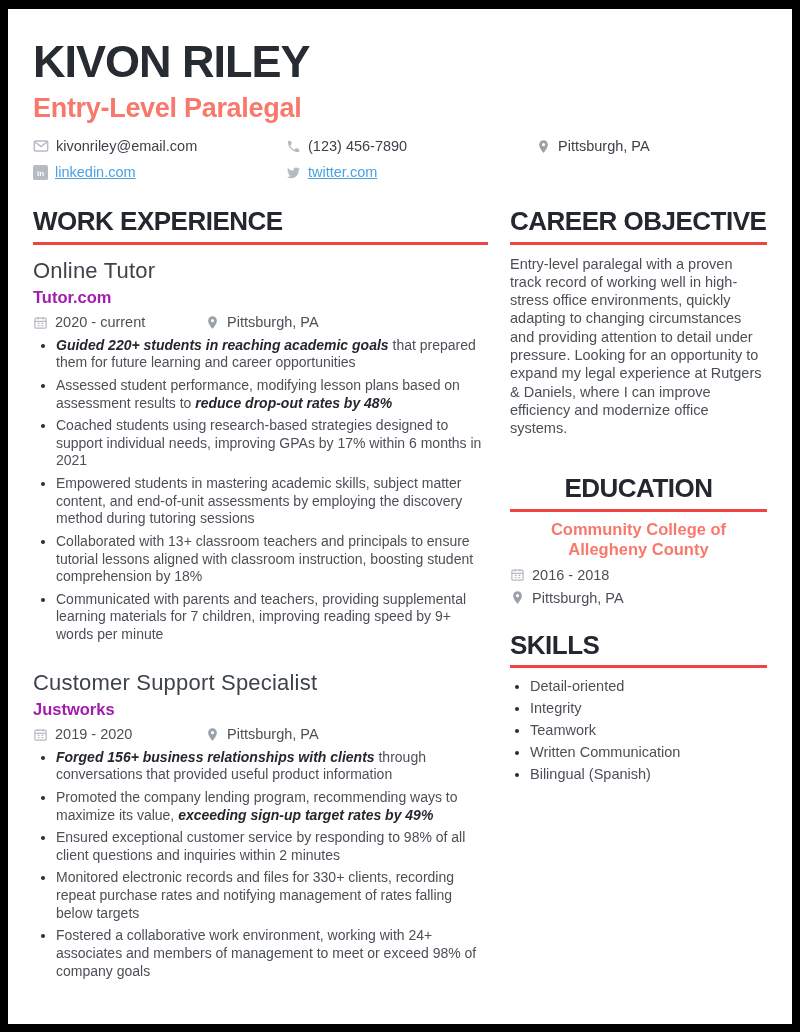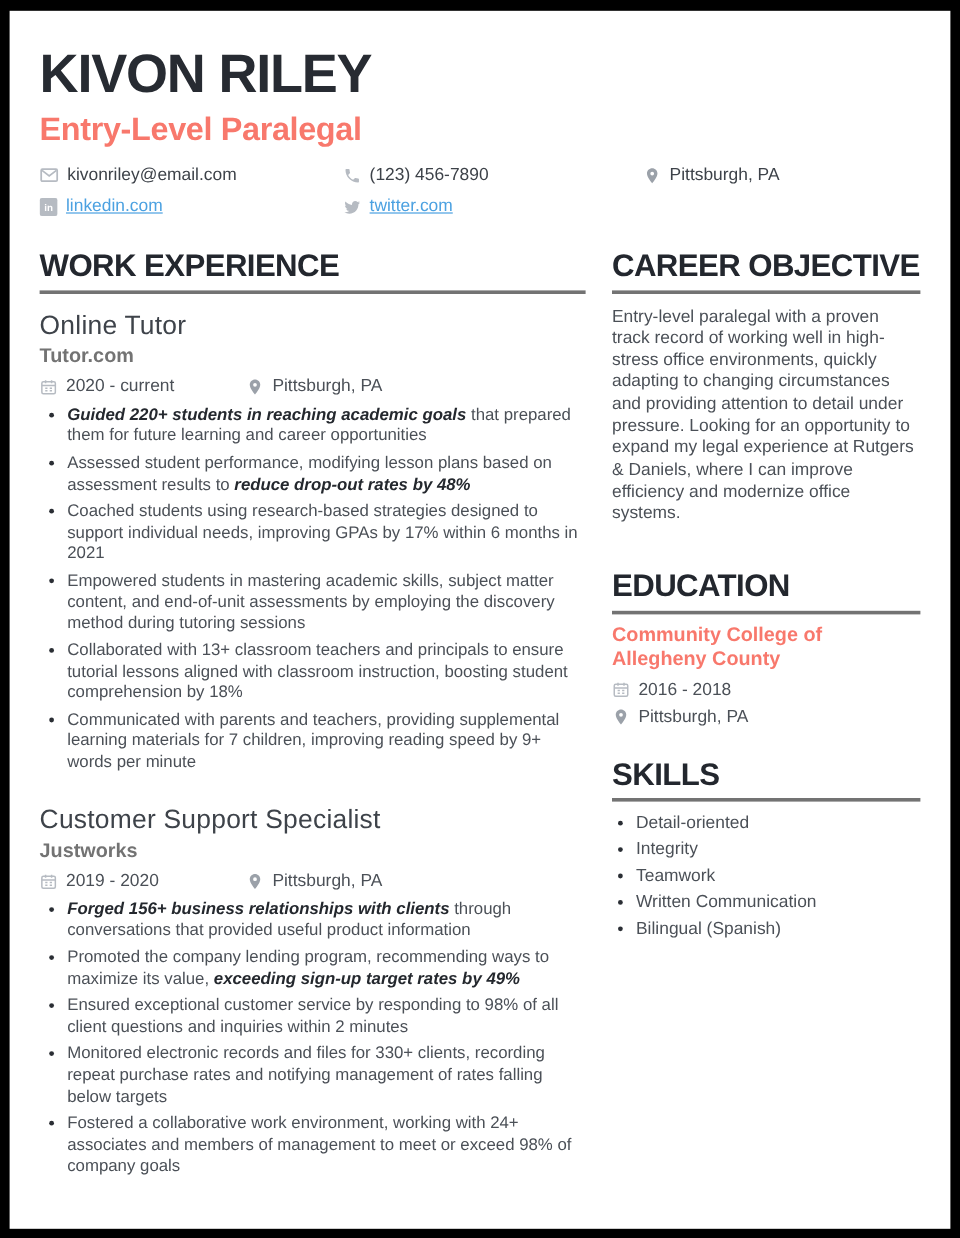--- a/index.html
+++ b/index.html
@@ -40,47 +40,47 @@
   a.link { color: #4ba1e1; text-decoration: underline; }
 
   
   .columns { display: flex; gap: 22px; margin-top: 26px; }
   .col-left  { flex: 0 0 455px; max-width: 455px; }
   .col-right { flex: 1; min-width: 0; }
 
   h3.section-heading {
     font-size: 26px; font-weight: 900; letter-spacing: -0.5px;
     color: #23272e; line-height: 1.18;
-    border-bottom: 3px solid #737373;
+    border-bottom: 3px solid #ef4444;
     padding-bottom: 5px;
   }
 
   
   .job { margin-top: 13px; }
   .job + .job { margin-top: 26px; }
   .job-title { font-size: 22px; font-weight: 400; color: #3e434a; letter-spacing: 0.2px; }
-  .job-company { font-size: 16.5px; font-weight: 700; color: #737373; margin-top: 4px; }
+  .job-company { font-size: 16.5px; font-weight: 700; color: #a21caf; margin-top: 4px; }
   .job-meta { display: flex; align-items: center; margin-top: 7px; font-size: 14.5px; color: #4b5057; }
   .meta-item { display: flex; align-items: flex-end; gap: 7px; }
   .job-meta .meta-item:first-child { width: 172px; }
 
   ul.bullets { margin-top: 7px; padding-left: 23px; }
   ul.bullets li {
     font-size: 14px; line-height: 1.26; color: #4b5057;
     margin-bottom: 5px;
   }
   ul.bullets li::marker { color: #2a2e34; }
   .hl { font-weight: 700; font-style: italic; color: #24282e; }
 
   
   .objective-text {
     margin-top: 10px;
     font-size: 14.5px; line-height: 1.26; color: #4b5057;
   }
-  section.education { margin-top: 36px; }
+  section.education { margin-top: 36px; text-align: center; }
   .edu-degree, .edu-field { font-size: 15.5px; color: #3f444b; margin-top: 7px; }
   .edu-school { font-size: 16.5px; font-weight: 700; color: #f8786c; margin-top: 8px; line-height: 1.2; }
   .edu-meta { display: flex; align-items: center; gap: 7px; margin-top: 7px; font-size: 14.5px; color: #4b5057; }
 
   section.skills { margin-top: 24px; }
   ul.skills-list { margin-top: 10px; padding-left: 20px; }
   ul.skills-list li { font-size: 14.5px; color: #4b5057; margin-bottom: 6px; }
   ul.skills-list li::marker { color: #2a2e34; }
 
   .ic svg { display: block; }

